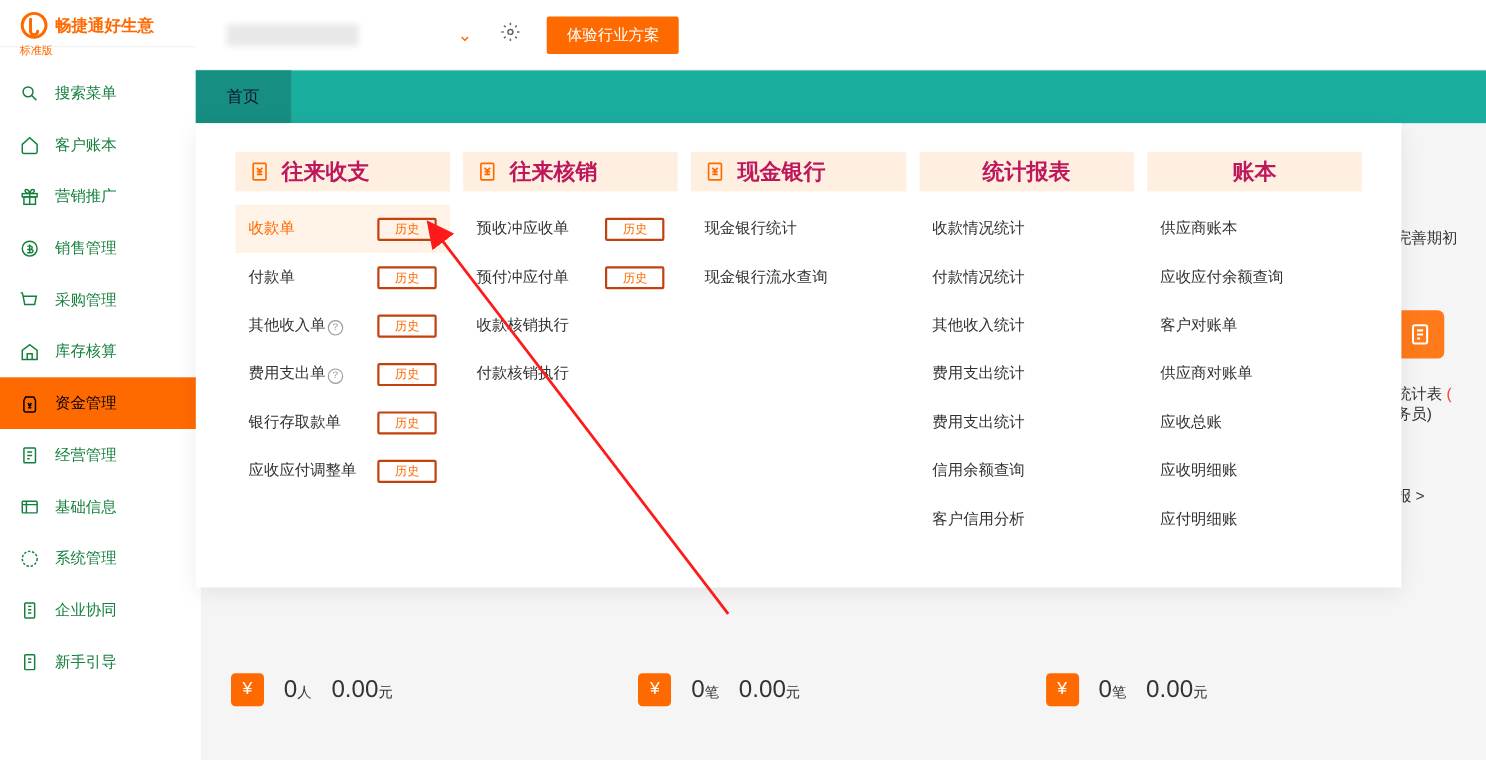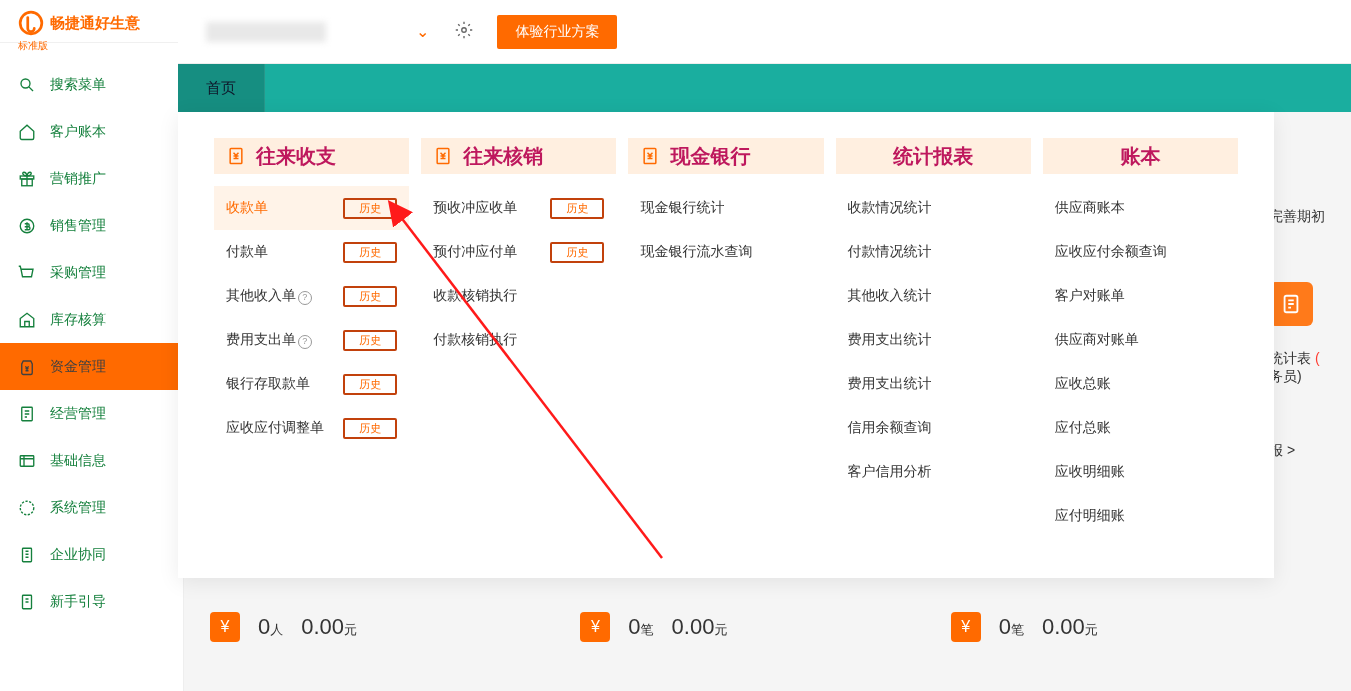--- a/index.html
+++ b/index.html
@@ -4,21 +4,21 @@
   <style>
     * { margin: 0; padding: 0; box-sizing: border-box; }
     body { font-family: -apple-system, "Microsoft YaHei", sans-serif; background: #f5f5f5; overflow: hidden; width: 1351px; height: 691px; position: relative; }
     .sidebar { width: 184px; height: 691px; background: #fff; position: absolute; left: 0; top: 0; border-right: 1px solid #eee; }
     .logo-area { padding: 10px 18px 6px; display: flex; align-items: center; border-bottom: 1px solid #f0f0f0; }
     .logo-icon { width: 26px; height: 26px; margin-right: 6px; }
     .logo-text { font-size: 15px; font-weight: bold; color: #ff6a00; }
     .version-tag { font-size: 10px; color: #ff6a00; margin-left: 18px; margin-top: -4px; display: block; padding-bottom: 6px; }
     .nav-items { padding-top: 2px; }
     .nav-item { display: flex; align-items: center; padding: 0 18px; height: 47px; cursor: pointer; color: #15803d; font-size: 14px; }
-    .nav-item.active { background: #ff6a00; color: #404040; text-align: center; }
+    .nav-item.active { background: #ff6a00; color: #000000; text-align: center; }
     .nav-item .icon { width: 18px; height: 18px; margin-right: 14px; display: inline-flex; align-items: center; justify-content: center; }
     .top-bar { position: absolute; left: 178px; top: 0; right: 0; height: 64px; background: #fff; display: flex; align-items: center; padding: 0 20px; border-bottom: 1px solid #eee; }
     .company-selector { display: flex; align-items: center; padding: 4px 8px; }
     .company-blur { width: 120px; height: 20px; background: #e8e8e8; filter: blur(3px); }
     .chevron-down { color: #ff6a00; margin-left: 90px; font-size: 16px; }
     .gear { margin-left: 18px; color: #666; }
     .cta-btn { margin-left: 24px; padding: 8px 18px; background: #ff6a00; color: #fff; border: none; border-radius: 2px; font-size: 14px; cursor: pointer; }
     .tab-bar { position: absolute; left: 178px; top: 64px; right: 0; height: 48px; background: #1aae9f; display: flex; align-items: center; }
     .tab { height: 48px; padding: 0 28px; display: flex; align-items: center; color: #0f172a; font-size: 15px; background: #168e81; border-right: 1px solid rgba(255,255,255,0.08); }
     .mega-menu { position: absolute; left: 178px; top: 112px; width: 1096px; background: #fff; padding: 26px 30px 40px; box-shadow: 0 4px 20px rgba(0,0,0,0.08); display: flex; }
@@ -328,23 +328,20 @@
       <div class="mega-link-row">
         <span>客户对账单</span>
       </div>
       <div class="mega-link-row">
         <span>供应商对账单</span>
       </div>
       <div class="mega-link-row">
         <span>应收总账</span>
       </div>
       <div class="mega-link-row">
-        <span>应付总账</span>
-      </div>
-      <div class="mega-link-row">
         <span>应收明细账</span>
       </div>
       <div class="mega-link-row">
         <span>应付明细账</span>
       </div>
     </div>
   </div>
 
 <svg class="red-arrow" style="left:382px; top:198px;" width="290" height="370">
     <defs>

